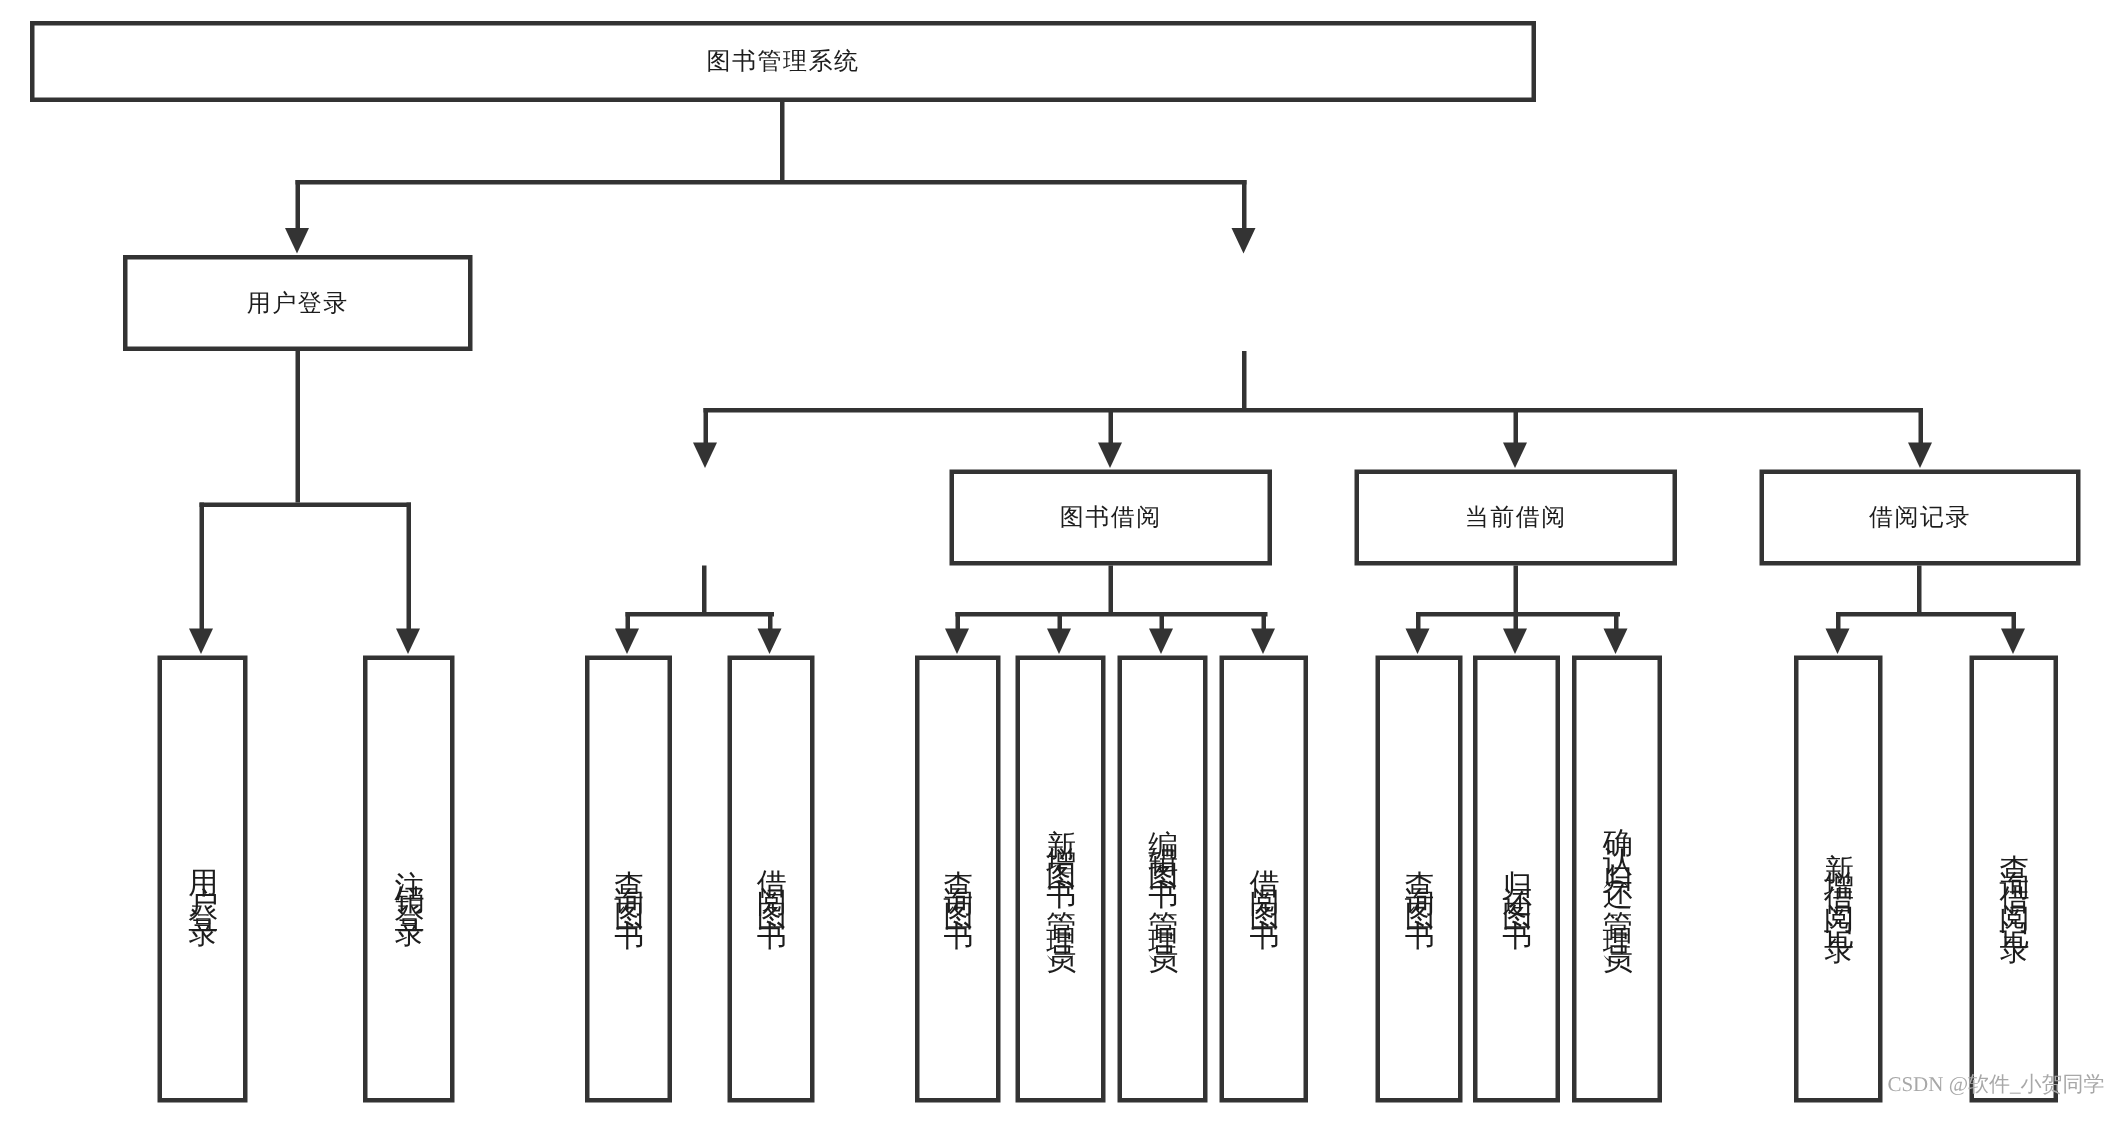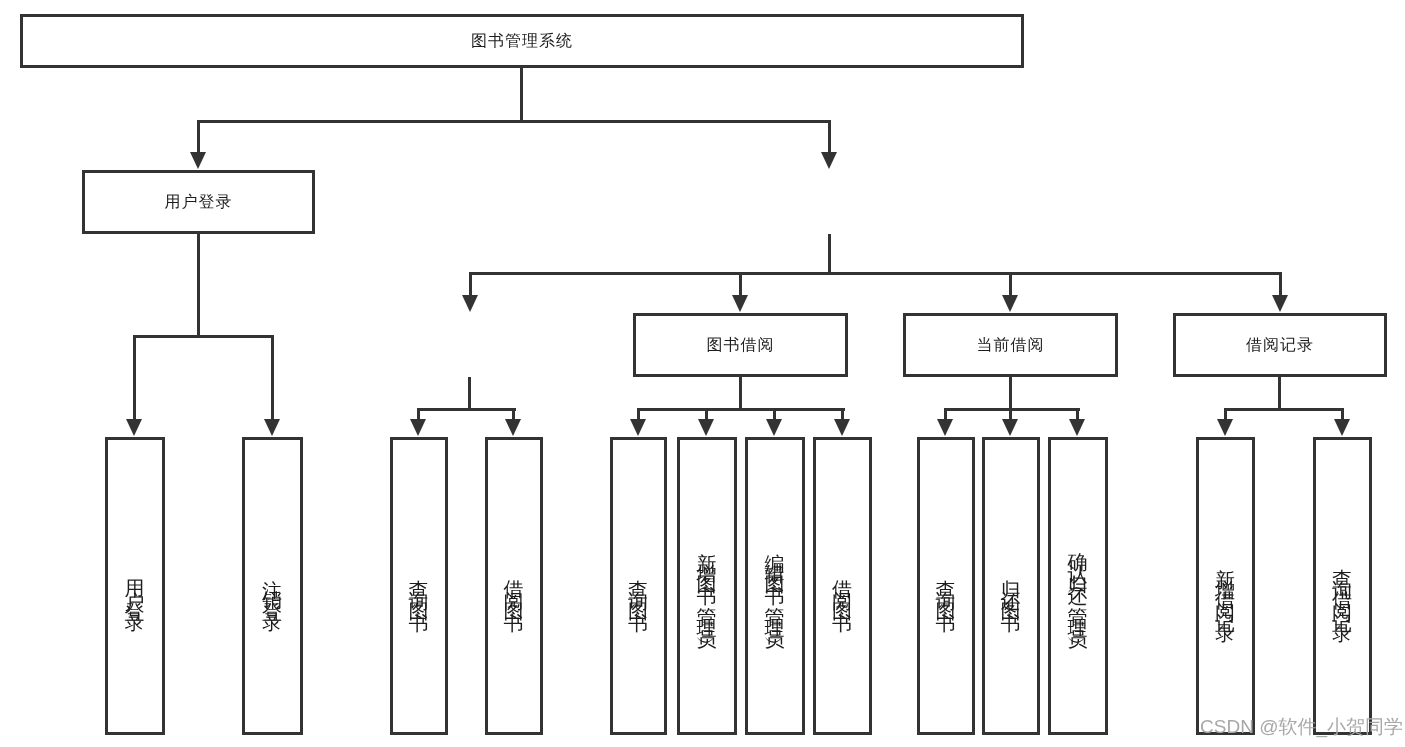--- a/index.html
+++ b/index.html
@@ -37,23 +37,24 @@
   .vline{width:3px;}
   .hline{height:3px;}
   .arrow{
     position:absolute;width:0;height:0;
     border-left:8px solid transparent;
     border-right:8px solid transparent;
     border-top:17px solid var(--line);
   }
   .watermark{
     position:absolute;
-    font-size:19px;
+    font-size:14px;
     color:var(--watermark);
     white-space:nowrap;
+    font-family:Liberation Serif, serif;
   }
 </style>
 </head>
 <body>
 
 <div class="canvas">
 
   <div class="box hbox" style="left:20px;top:14px;width:1004px;height:54px;">
     <span>图书管理系统</span>
   </div>

